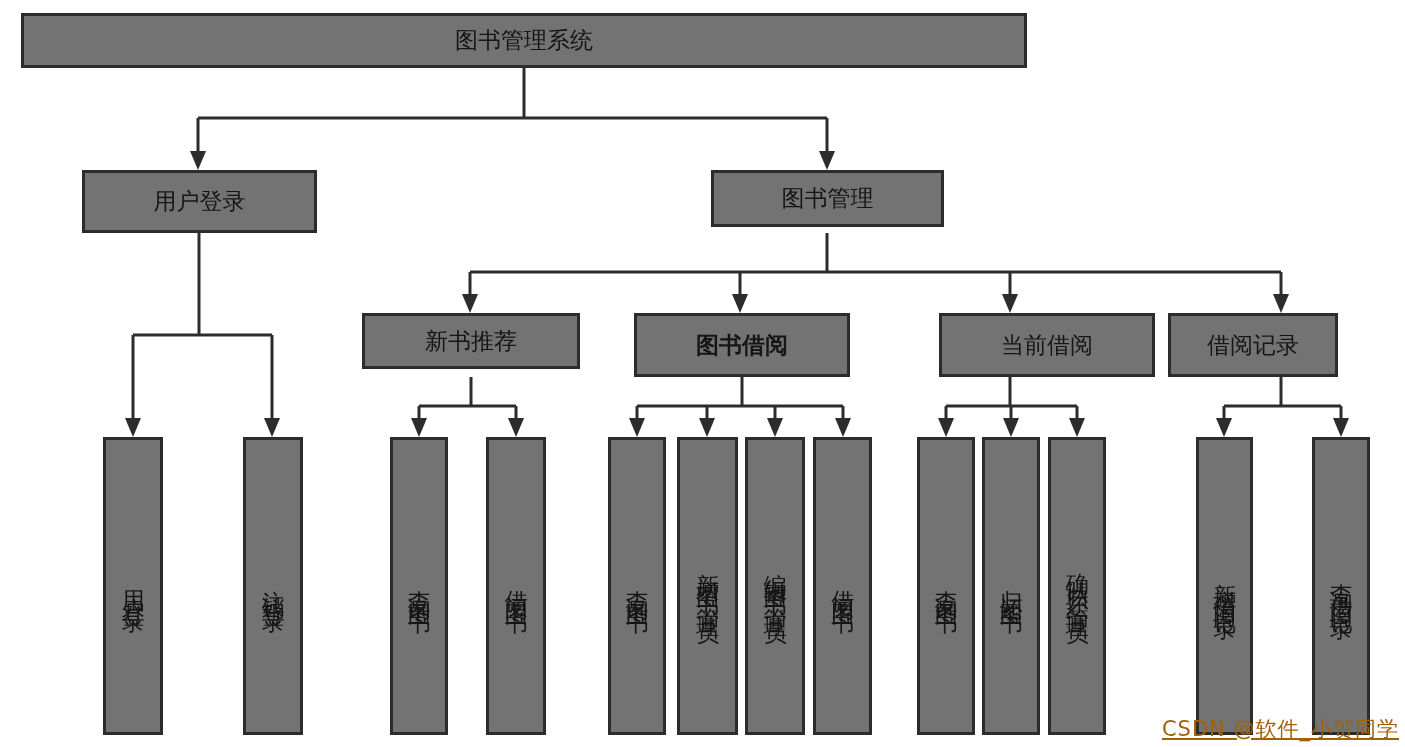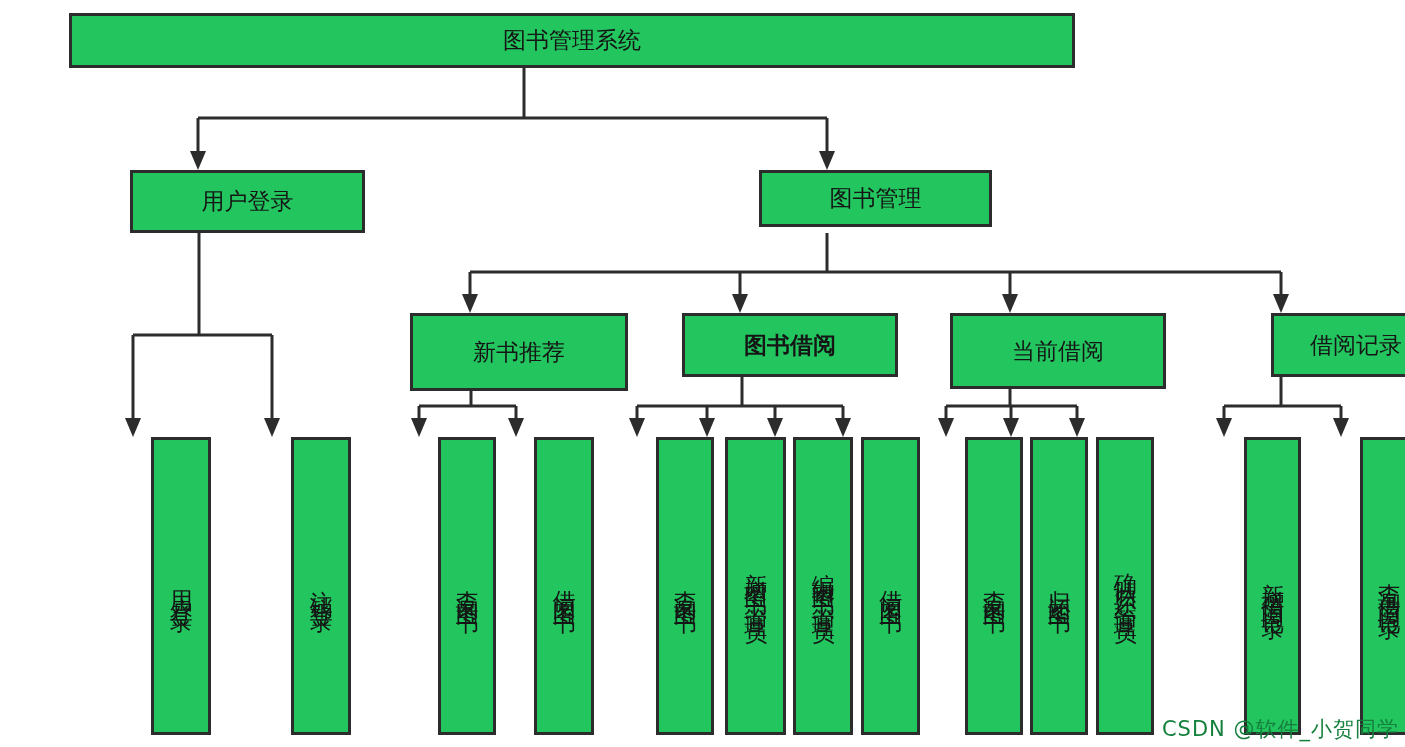--- a/index.html
+++ b/index.html
@@ -18,47 +18,46 @@
   #edges {
     position: absolute;
     left: 0;
     top: 0;
     width: 1405px;
     height: 747px;
   }
   .node {
     position: absolute;
     box-sizing: border-box;
-    background: #22c55e;
+    background: #737373;
     border: 3px solid #2c2c2c;
     display: flex;
     align-items: center;
     justify-content: center;
     font-size: 23px;
     color: #151515;
     text-align: center;
     white-space: nowrap;
-    margin-left: 48px;
   }
   .vnode span {
     writing-mode: vertical-rl;
     text-orientation: mixed;
     letter-spacing: 7px;
     line-height: 1.1;
   }
   
   #n-root           { left: 21px;   top: 13px;  width: 1006px; height: 55px; }
   
   #n-user-login     { left: 82px;   top: 170px; width: 235px;  height: 63px; }
   #n-book-mgmt      { left: 711px;  top: 170px; width: 233px;  height: 57px; }
   
-  #n-new-book       { left: 362px;  top: 313px; width: 218px;  height: 78px; }
+  #n-new-book       { left: 362px;  top: 313px; width: 218px;  height: 56px; }
   #n-book-borrow    { left: 634px;  top: 313px; width: 216px;  height: 64px; font-weight: bold; }
-  #n-current-borrow { left: 902px;  top: 313px; width: 216px;  height: 76px; }
-  #n-borrow-records { left: 1223px; top: 313px; width: 170px;  height: 64px; }
+  #n-current-borrow { left: 939px;  top: 313px; width: 216px;  height: 64px; }
+  #n-borrow-records { left: 1168px; top: 313px; width: 170px;  height: 64px; }
   
   .leaf { top: 437px; height: 298px; }
   #l-user-login     { left: 103px;  width: 60px; }
   #l-logout         { left: 243px;  width: 60px; }
   #l-query-new      { left: 390px;  width: 58px; }
   #l-borrow-new     { left: 486px;  width: 60px; }
   #l-query-borrow   { left: 608px;  width: 58px; }
   #l-add-book       { left: 677px;  width: 61px; }
   #l-edit-book      { left: 745px;  width: 60px; }
   #l-borrow-book    { left: 813px;  width: 59px; }
@@ -66,23 +65,24 @@
   #l-return-book    { left: 982px;  width: 58px; }
   #l-confirm-return { left: 1048px; width: 58px; }
   #l-add-record     { left: 1196px; width: 57px; }
   #l-query-record   { left: 1312px; width: 58px; }
 
   #watermark {
     position: absolute;
     right: 6px;
     bottom: 4px;
     font-size: 21px;
-    color: #15803d;
+    color: #a16207;
     letter-spacing: 1px;
     white-space: nowrap;
+    text-decoration: underline;
   }
 </style>
 </head>
 <body>
 
 <div id="stage">
 
   <svg id="edges" viewBox="0 0 1405 747" xmlns="http://www.w3.org/2000/svg">
     <g stroke="#2c2c2c" stroke-width="3" fill="none">
 

